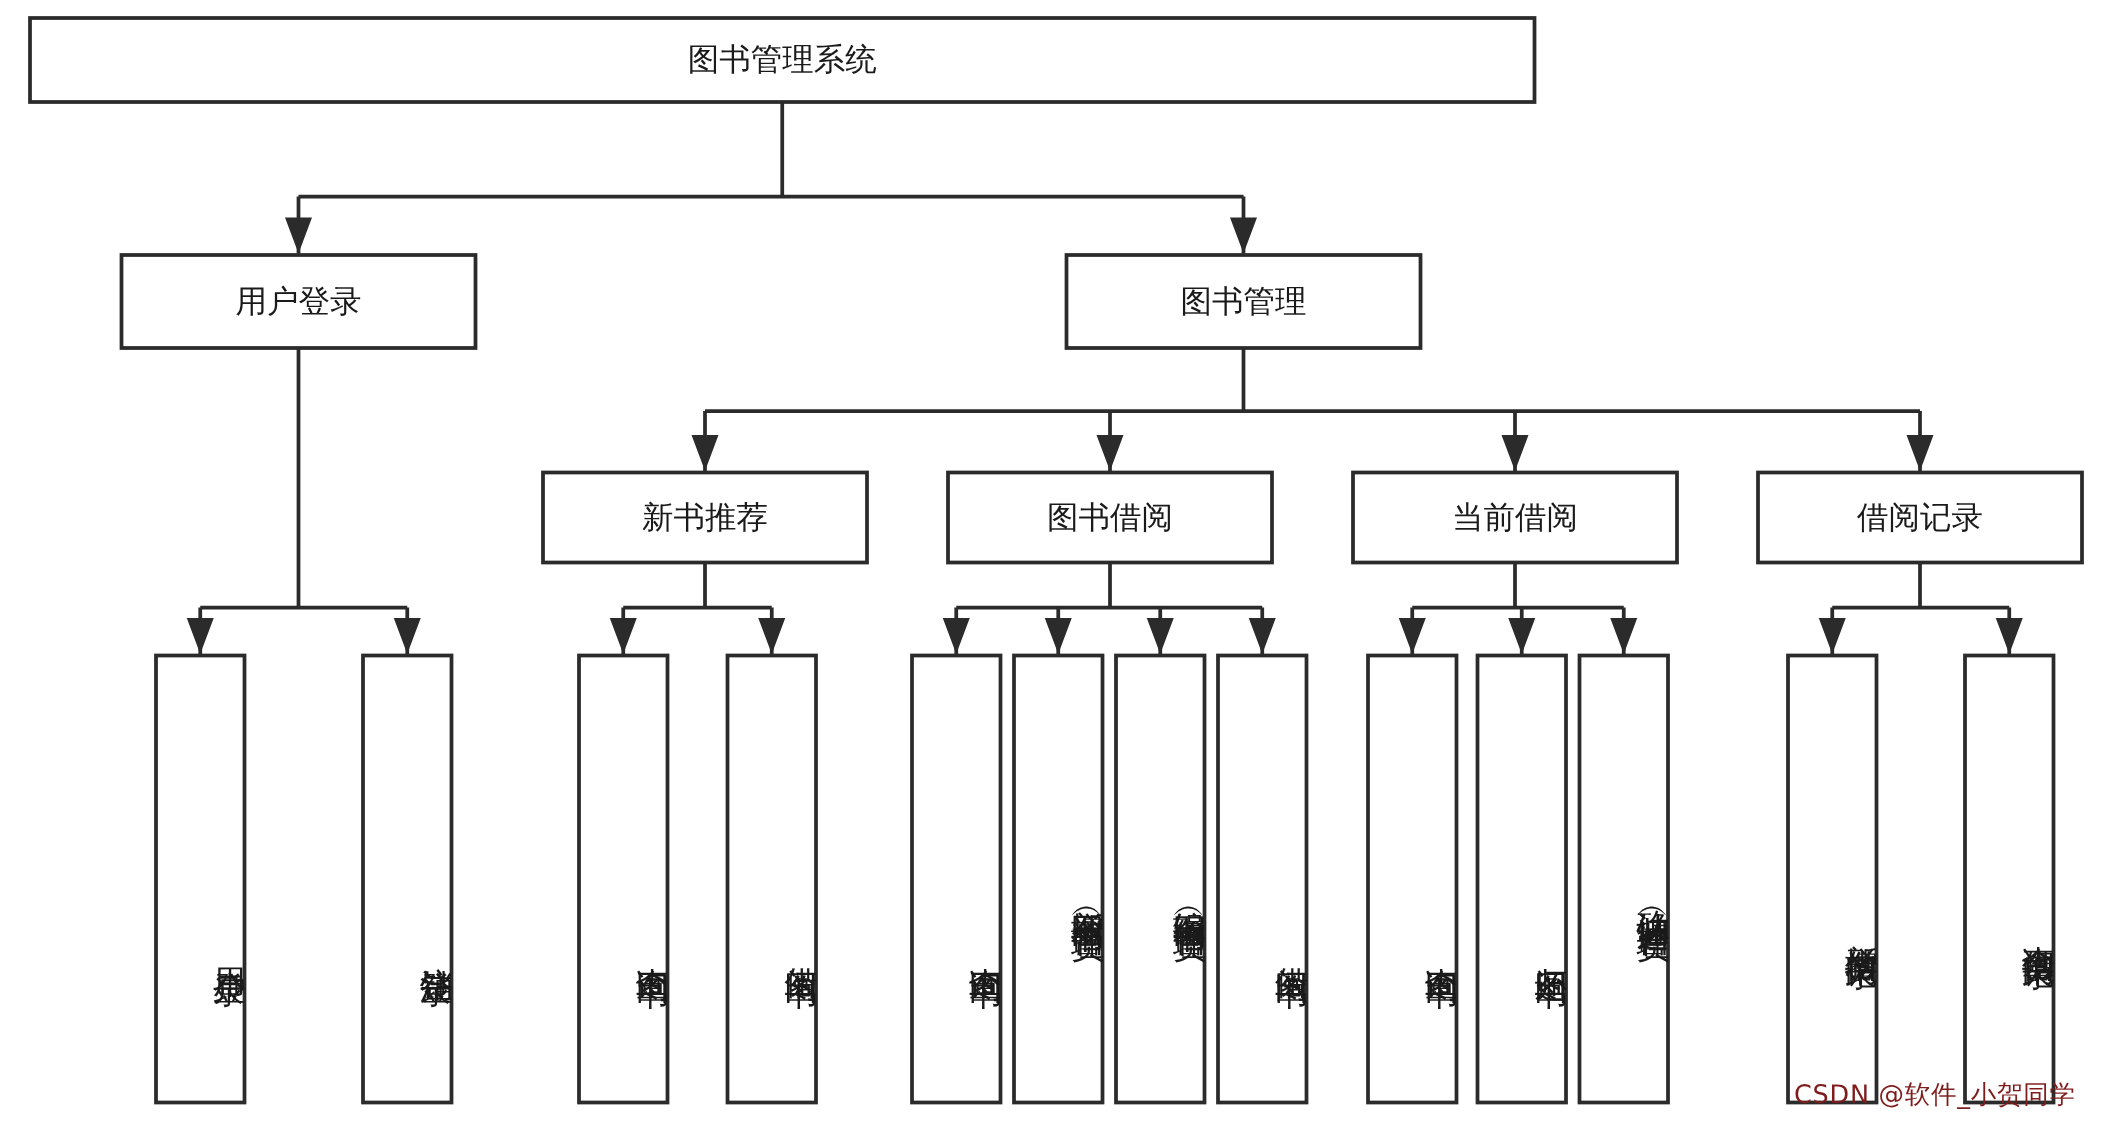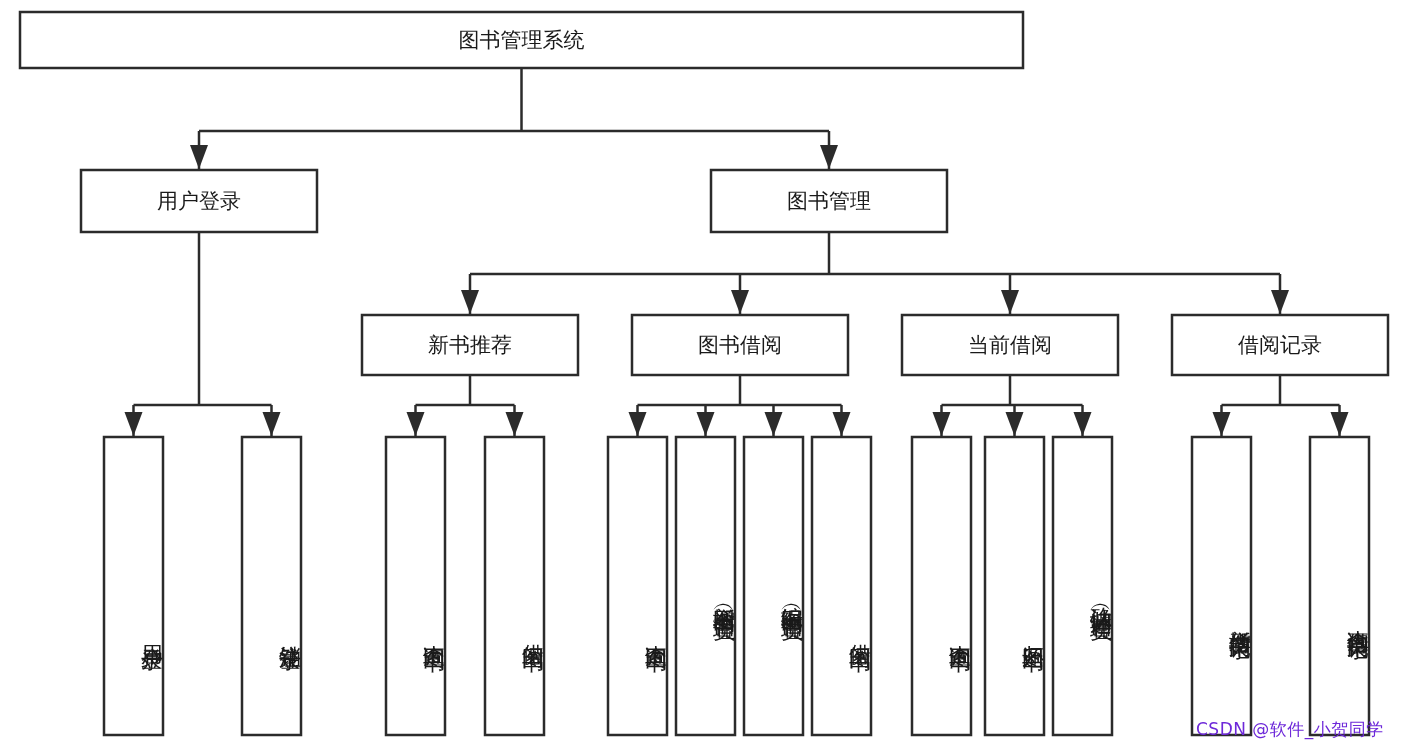--- a/index.html
+++ b/index.html
@@ -174,15 +174,15 @@
       <div class="leaf-label" style="left: 676px; top: 445px; width: 59px; height: 282px; padding-top: 24px; box-sizing: border-box;">新增图书（管理员）</div>
       <div class="leaf-label" style="left: 744px; top: 445px; width: 59px; height: 282px; padding-top: 24px; box-sizing: border-box;">编辑图书（管理员）</div>
       <div class="leaf-label" style="left: 812px; top: 445px; width: 59px; height: 282px; padding-top: 89px; box-sizing: border-box;">借阅图书</div>
       <div class="leaf-label" style="left: 912px; top: 445px; width: 59px; height: 282px; padding-top: 89px; box-sizing: border-box;">查询图书</div>
       <div class="leaf-label" style="left: 985px; top: 445px; width: 59px; height: 282px; padding-top: 89px; box-sizing: border-box;">归还图书</div>
       <div class="leaf-label" style="left: 1053px; top: 445px; width: 59px; height: 282px; padding-top: 24px; box-sizing: border-box;">确认归还（管理员）</div>
       <div class="leaf-label" style="left: 1192px; top: 445px; width: 59px; height: 282px; padding-top: 63px; box-sizing: border-box;">新增借阅记录</div>
       <div class="leaf-label" style="left: 1310px; top: 445px; width: 59px; height: 282px; padding-top: 63px; box-sizing: border-box;">查询借阅记录</div>
     </div>
 
-  <div class="watermark" style="left: 1196px; top: 718px; color: #6d28d9;">CSDN @软件_小贺同学</div>
+  <div class="watermark" style="left: 1196px; top: 718px; color: #7f1d1d;">CSDN @软件_小贺同学</div>
 
 </div>
 
 </body></html>

